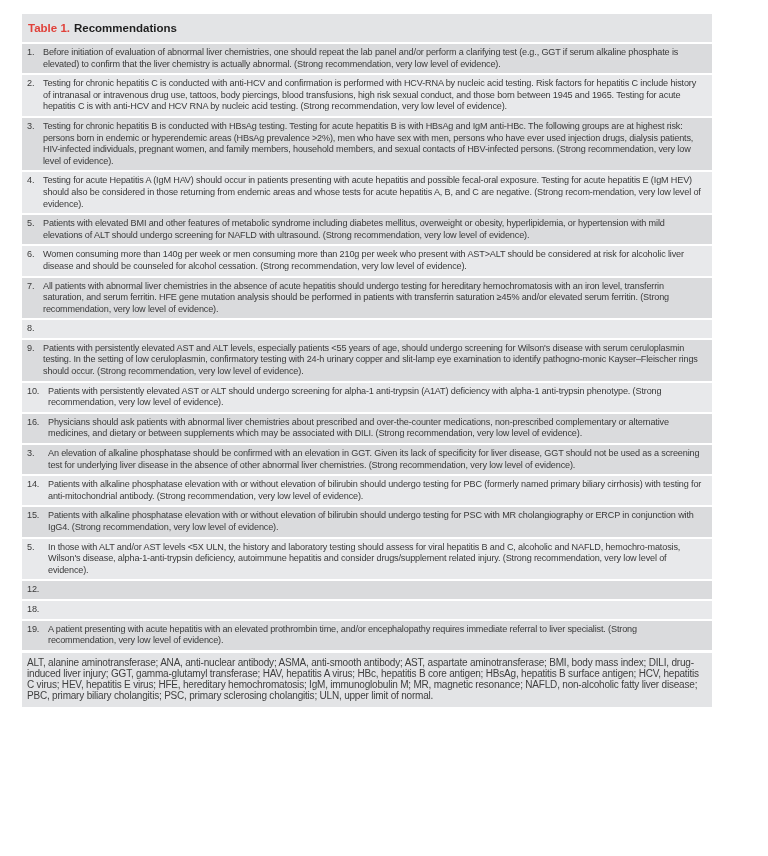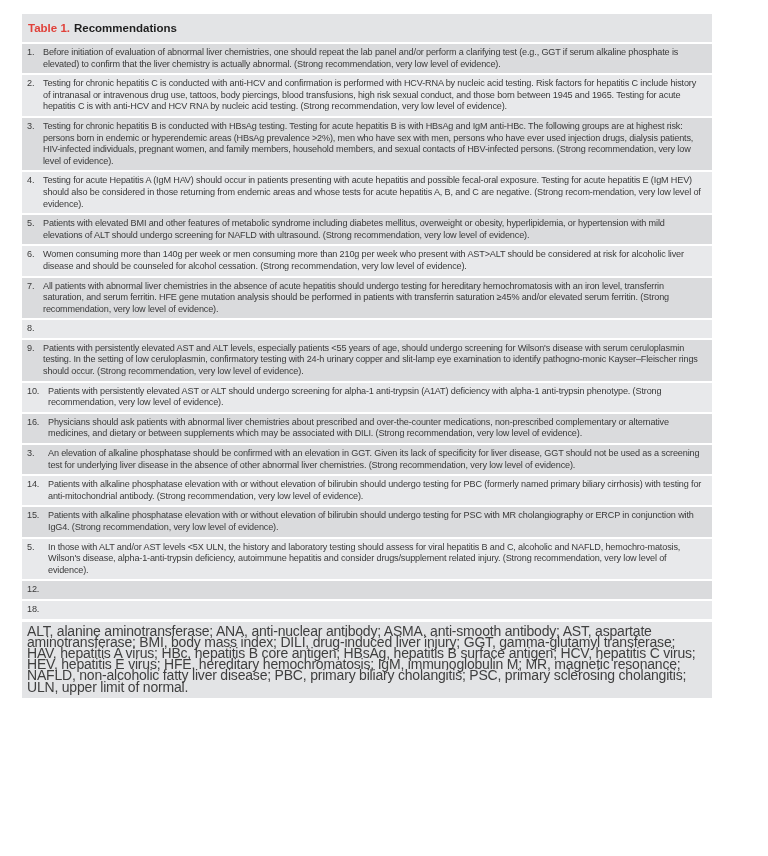--- a/index.html
+++ b/index.html
@@ -55,21 +55,21 @@
       padding-right: 2px;
       text-align: left;
     }
     .row .num.two { min-width: 19px; }
     .row .text {
       flex: 1 1 auto;
     }
     .footnote {
       background: #e3e4e6;
       padding: 4px 10px 5px 5px;
-      font-size: 14px;
+      font-size: 10px;
       line-height: 11.2px;
       letter-spacing: -0.2px;
       color: #3f3f3f;
       border-top: 1px solid #ffffff;
     }
   </style>
 </head>
 <body>
 
 <div class="table">
@@ -136,15 +136,19 @@
   <div class="row even">
     <span class="num two">5.</span>
     <span class="text">In those with ALT and/or AST levels &lt;5X ULN, the history and laboratory testing should assess for viral hepatitis B and C, alcoholic and NAFLD, hemochro-matosis, Wilson's disease, alpha-1-anti-trypsin deficiency, autoimmune hepatitis and consider drugs/supplement related injury. (Strong recommendation, very low level of evidence).</span>
   </div>
   <div class="row odd">
     <span class="num two">12.</span>
   </div>
   <div class="row even">
     <span class="num two">18.</span>
   </div>
+  <div class="row odd">
+    <span class="num two">19.</span>
+    <span class="text">A patient presenting with acute hepatitis with an elevated prothrombin time, and/or encephalopathy requires immediate referral to liver specialist. (Strong recommendation, very low level of evidence).</span>
+  </div>
 
   <div class="footnote">ALT, alanine aminotransferase; ANA, anti-nuclear antibody; ASMA, anti-smooth antibody; AST, aspartate aminotransferase; BMI, body mass index; DILI, drug-induced liver injury; GGT, gamma-glutamyl transferase; HAV, hepatitis A virus; HBc, hepatitis B core antigen; HBsAg, hepatitis B surface antigen; HCV, hepatitis C virus; HEV, hepatitis E virus; HFE, hereditary hemochromatosis; IgM, immunoglobulin M; MR, magnetic resonance; NAFLD, non-alcoholic fatty liver disease; PBC, primary biliary cholangitis; PSC, primary sclerosing cholangitis; ULN, upper limit of normal.</div>
 </div>
 
 </body></html>

